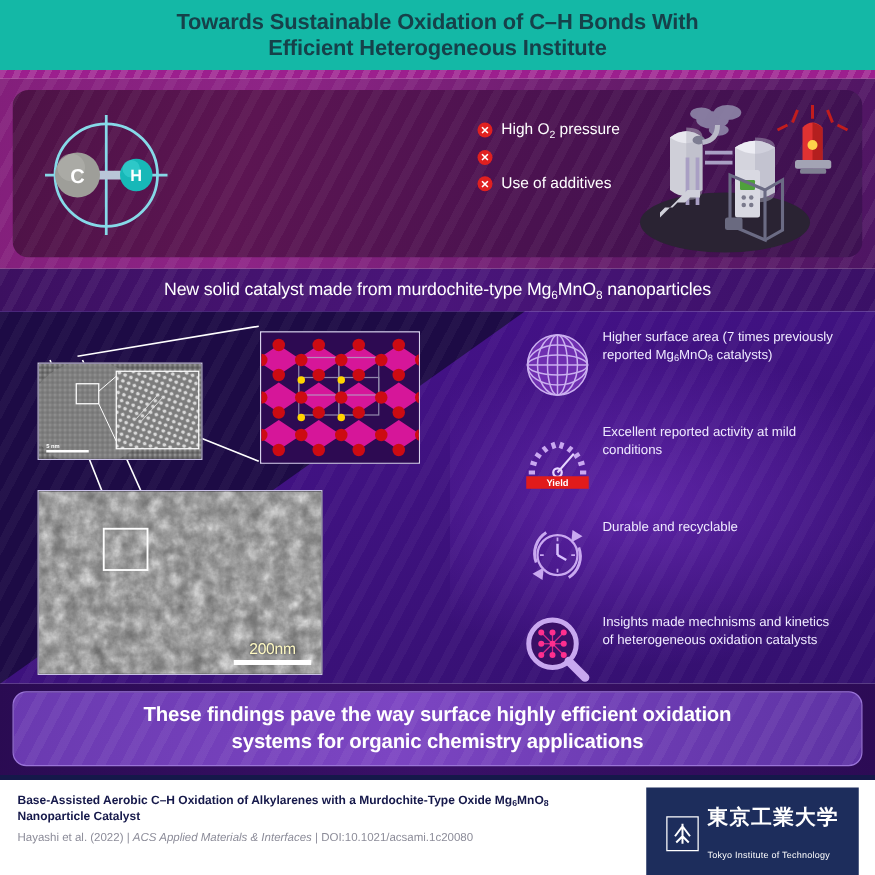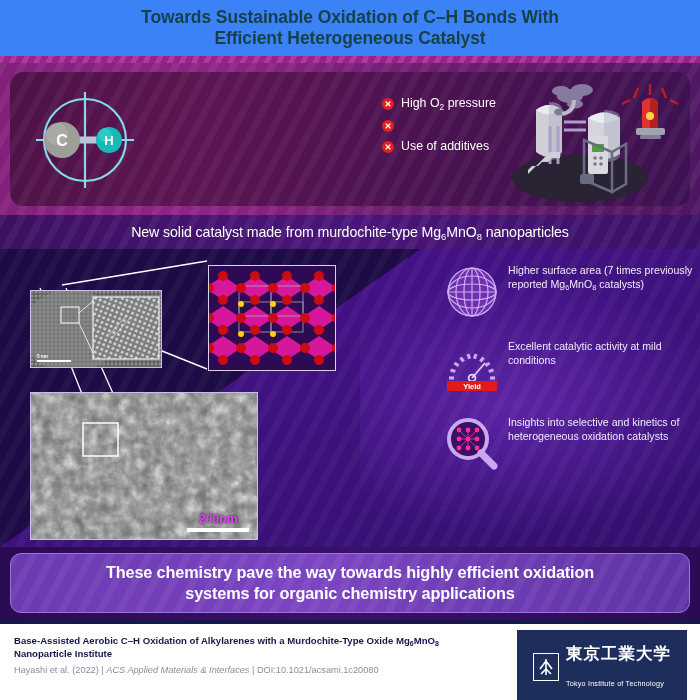--- a/index.html
+++ b/index.html
@@ -8,21 +8,21 @@
     font-family: "Liberation Sans", sans-serif;
     background: #ffffff;
     overflow: hidden;
     position: relative;
   }
   #root { position: relative; width: 700px; height: 700px; overflow: hidden; }
 
   
   .title-bar {
     position: absolute; left: 0; top: 0; width: 700px; height: 56px;
-    background: #3b82f6;
+    background: #14b8a6;
     display: flex; align-items: center; justify-content: center;
   }
   .title-text {
     color: #16414a; font-weight: bold; font-size: 17.5px; line-height: 1.22;
     text-align: center; letter-spacing: -0.1px; width: 640px;
   }
   .title-rule {
     position: absolute; left: 0; top: 56px; width: 700px; height: 7px;
     background: #9c1f8e;
     background-image: repeating-linear-gradient(115deg, rgba(255,255,255,.13) 0 5px, rgba(255,255,255,0) 5px 11px);
@@ -108,31 +108,31 @@
   }
   .sem-frame {
     position:absolute; left:30px; top:392px; width:228px; height:148px;
     border:1.8px solid #c9c0e8; background:#000; overflow:hidden;
   }
   .xtal-frame {
     position:absolute; left:208px; top:265px; width:128px; height:106px;
     border:1.6px solid #d8d2ee; background:#2b0a4d; overflow:hidden;
   }
   .sem-scale { position:absolute; right:8px; bottom:7px; text-align:center; }
-  .sem-scale .lbl { color:#d946ef; font-weight:bold; font-size:12.5px; text-shadow:0 0 3px #000; letter-spacing:-0.2px;}
+  .sem-scale .lbl { color:#fef9c3; font-weight:normal; font-size:12.5px; text-shadow:0 0 3px #000; letter-spacing:-0.2px;}
   .sem-scale .bar { height:4px; background:#fff; width:62px; margin:2px 0 0 auto; }
   .tem-scale { position:absolute; left:6px; bottom:5px; }
   .tem-scale .lbl { color:#fff; font-size:4.6px; font-weight:bold; }
   .tem-scale .bar { height:2px; background:#fff; width:34px; margin-top:1px; }
 
   
   .connectors { position:absolute; left:0; top:249px; width:700px; height:298px; pointer-events:none; }
 
   
-  .features { position:absolute; left:442px; top:262px; width:258px; }
+  .features { position:absolute; left:416px; top:262px; width:258px; }
   .feature { display:flex; align-items:flex-start; margin-bottom:14px; height:62px; }
   .f-icon { flex:0 0 auto; width:60px; height:60px; display:flex; align-items:center; justify-content:center; }
   .f-text { color:#efeaff; font-size:10.6px; line-height:1.30; padding-top:2px; padding-left:6px; }
   .f-text sub { font-size:7.4px; vertical-align:baseline; position:relative; top:2px; }
 
   
   .sec3 {
     position:absolute; left:0; top:547px; width:700px; height:73px;
     background: linear-gradient(100deg, #2a0b52 0%, #3a1068 50%, #2c0b55 100%);
   }
@@ -165,21 +165,21 @@
   .logo-en { color:#fff; font-size:7.2px; letter-spacing:.2px; margin-top:17px; }
 </style>
 </head>
 <body>
 
 <div id="root">
 
   <div class="title-bar">
     <div class="title-text">
       <div>Towards Sustainable Oxidation of C–H Bonds With</div>
-      <div>Efficient Heterogeneous Catalyst</div>
+      <div>Efficient Heterogeneous Institute</div>
     </div>
   </div>
   <div class="title-rule"></div>
 
   <div class="sec1">
     <div class="sec1-panel">
 
       <div class="mol">
         <svg width="122" height="112" viewBox="0 0 122 112">
           <circle cx="57" cy="56" r="41" fill="none" stroke="#86d9e8" stroke-width="2.2"></circle>
@@ -437,23 +437,43 @@
               <line x1="46.5" y1="19" x2="42.4" y2="21.8"></line>
             <line x1="50.5" y1="26" x2="45.7" y2="27.5"></line>
               <line x1="52" y1="34" x2="47" y2="34"></line>
           </g>
           <line x1="29" y1="34" x2="42" y2="19" stroke="#e6d4ff" stroke-width="1.6"></line>
           <circle cx="29" cy="34" r="3.4" fill="none" stroke="#e6d4ff" stroke-width="1.8"></circle>
           <rect x="4" y="37" width="50" height="10" fill="#e11b1b"></rect>
           <text x="29" y="45" font-family="Liberation Sans, sans-serif" font-size="7.5" font-weight="bold" fill="#ffffff" text-anchor="middle">Yield</text>
         </svg>
       </div>
-      <div class="f-text">Excellent catalytic activity at mild conditions</div>
-    </div>
-
+      <div class="f-text">Excellent reported activity at mild conditions</div>
+    </div>
+
+    <div class="feature">
+      <div class="f-icon">
+        <svg width="54" height="52" viewBox="0 0 54 52">
+          <circle cx="27" cy="26" r="16" fill="none" stroke="#c9a8f0" stroke-width="1.8"></circle>
+          <g stroke="#c9a8f0" stroke-width="1.4">
+            <line x1="27" y1="12" x2="27" y2="15"></line>
+              <line x1="27" y1="37" x2="27" y2="40"></line>
+            <line x1="13" y1="26" x2="16" y2="26"></line>
+              <line x1="38" y1="26" x2="41" y2="26"></line>
+          </g>
+          <line x1="27" y1="26" x2="27" y2="17" stroke="#d9c2ff" stroke-width="2"></line>
+          <line x1="27" y1="26" x2="34" y2="30" stroke="#d9c2ff" stroke-width="2"></line>
+          <path d="M44 20 a20 20 0 0 1 -8 24" fill="none" stroke="#c9a8f0" stroke-width="2.4"></path>
+          <path d="M10 32 a20 20 0 0 1 8 -24" fill="none" stroke="#c9a8f0" stroke-width="2.4"></path>
+          <polygon points="39,6 47,11 38,16" fill="#c9a8f0"></polygon>
+          <polygon points="15,46 7,41 16,36" fill="#c9a8f0"></polygon>
+        </svg>
+      </div>
+      <div class="f-text">Durable and recyclable</div>
+    </div>
 
     <div class="feature">
       <div class="f-icon">
         <svg width="56" height="56" viewBox="0 0 56 56">
           <circle cx="24" cy="23" r="19" fill="#3a1066" stroke="#c9a8f0" stroke-width="4"></circle>
           <g fill="#ff2f8e">
             <circle cx="15" cy="14" r="2.4"></circle>
               <circle cx="24" cy="14" r="2.4"></circle>
               <circle cx="33" cy="14" r="2.4"></circle>
             <circle cx="15" cy="23" r="2.4"></circle>
@@ -465,38 +485,38 @@
           </g>
           <g stroke="#ff2f8e" stroke-width="1" opacity="0.8">
             <line x1="15" y1="14" x2="33" y2="32"></line>
               <line x1="33" y1="14" x2="15" y2="32"></line>
             <line x1="15" y1="23" x2="33" y2="23"></line>
               <line x1="24" y1="14" x2="24" y2="32"></line>
           </g>
           <line x1="37" y1="37" x2="50" y2="50" stroke="#c9a8f0" stroke-width="7" stroke-linecap="round"></line>
         </svg>
       </div>
-      <div class="f-text">Insights into selective and kinetics of heterogeneous oxidation catalysts</div>
+      <div class="f-text">Insights made mechnisms and kinetics of heterogeneous oxidation catalysts</div>
     </div>
 
   </div>
 
   <div class="sec3">
     <div class="concl">
       <div class="concl-txt">
-        <div>These chemistry pave the way towards highly efficient oxidation</div>
+        <div>These findings pave the way surface highly efficient oxidation</div>
         <div>systems for organic chemistry applications</div>
       </div>
     </div>
   </div>
 
   <div class="footer"></div>
   <div class="foot-rule"></div>
   <div class="cite">
-    <div class="cite-title"><span>Base-Assisted Aerobic C–H Oxidation of Alkylarenes with a Murdochite-Type Oxide Mg</span><sub>6</sub><span>MnO</span><sub>8</sub><span> Nanoparticle Institute</span></div>
+    <div class="cite-title"><span>Base-Assisted Aerobic C–H Oxidation of Alkylarenes with a Murdochite-Type Oxide Mg</span><sub>6</sub><span>MnO</span><sub>8</sub><span> Nanoparticle Catalyst</span></div>
     <div class="cite-meta"><span>Hayashi et al. (2022)</span><span> | </span><i>ACS Applied Materials &amp; Interfaces</i><span> | </span><span>DOI:10.1021/acsami.1c20080</span></div>
   </div>
 
   <div class="logo">
     <div class="logo-inner">
       <div class="logo-mark">
         <svg width="18" height="20" viewBox="0 0 18 20">
           <path d="M9 2 L9 18 M9 4 L3 12 M9 4 L15 12 M4 17 L9 12 L14 17" stroke="#ffffff" stroke-width="1.6" fill="none"></path>
         </svg>
       </div>

